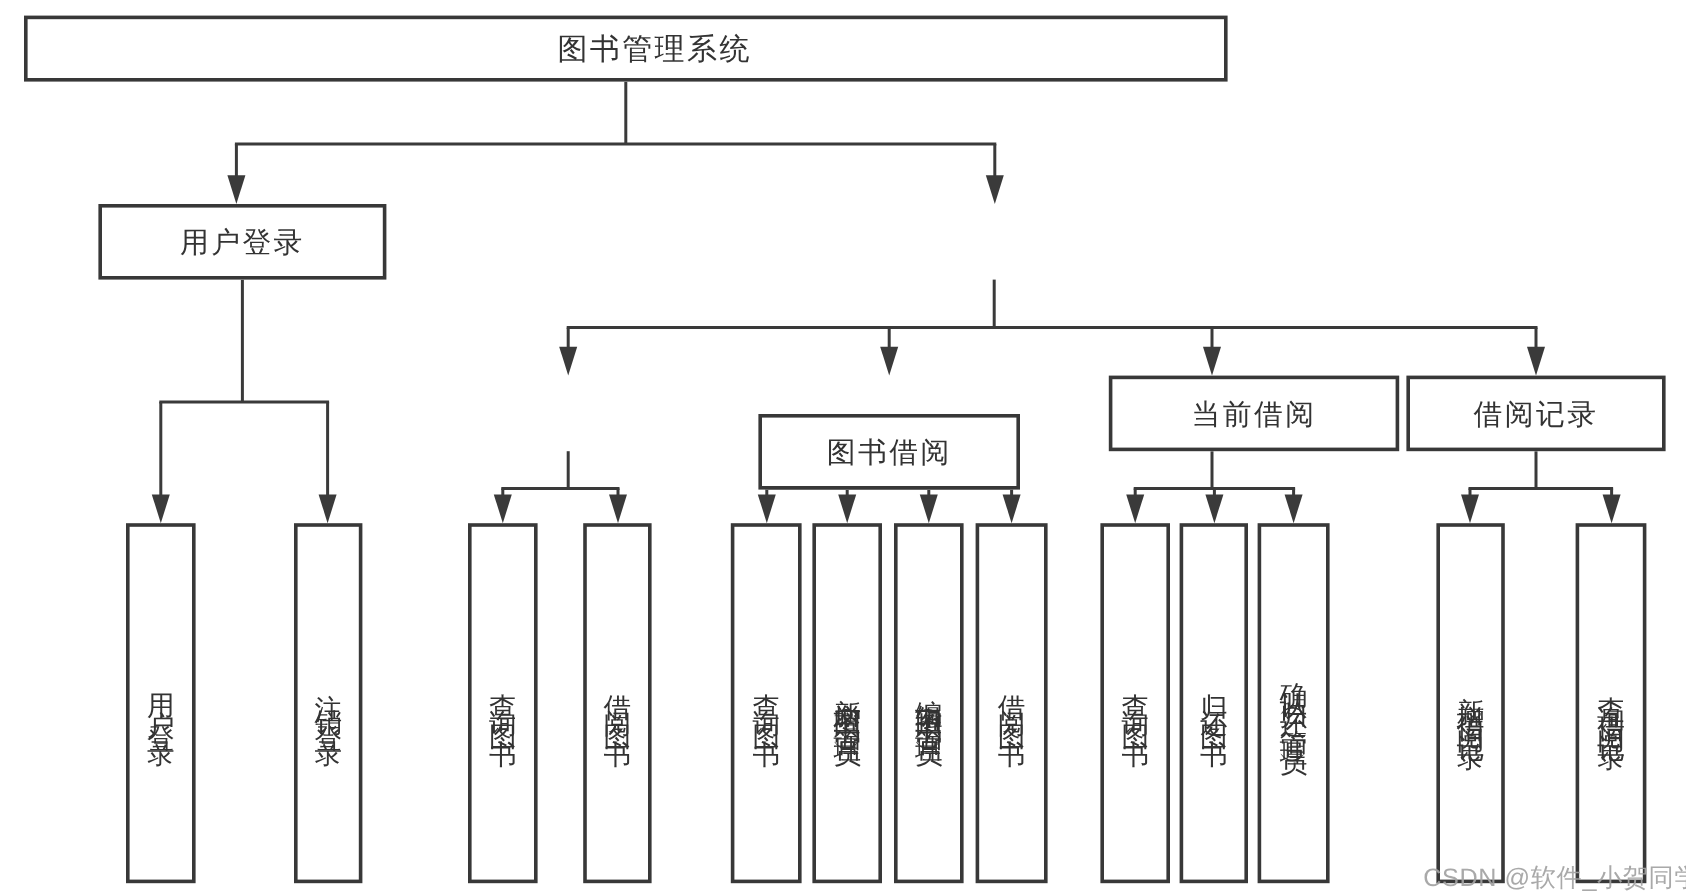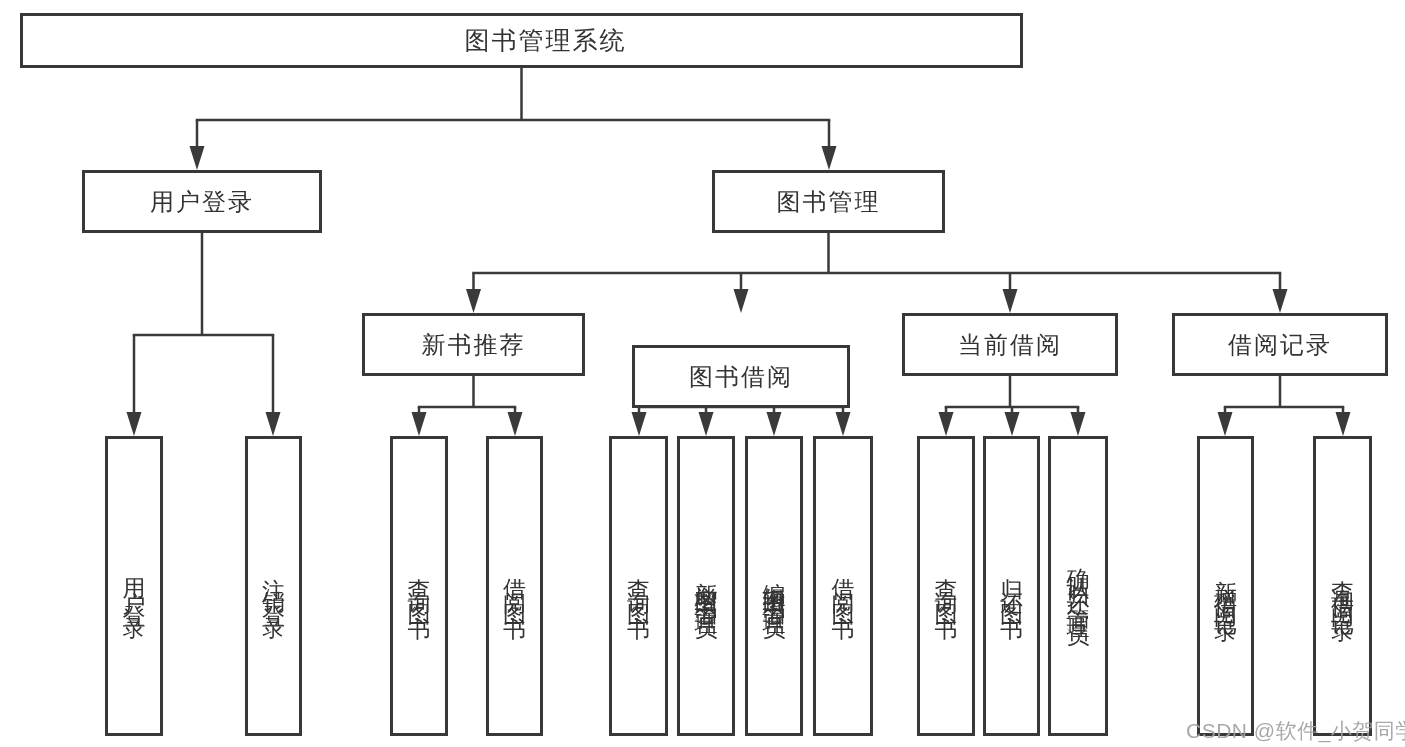--- a/index.html
+++ b/index.html
@@ -89,31 +89,25 @@
       <polygon points="1335.5,412 1350.5,412 1343,436" fill="#3a3a3a"></polygon>
     </svg>
 
   <div class="node root" style="left:20px;top:13px;width:1003px;height:55px;padding-left:48px;">
     <span>图书管理系统</span>
   </div>
 
   <div class="node" style="left:82px;top:170px;width:240px;height:63px;">
     <span>用户登录</span>
   </div>
-  <div class="node" style="left:712px;top:170px;width:233px;height:63px;">
-    <span>图书管理</span>
-  </div>
 
-  <div class="node" style="left:362px;top:313px;width:223px;height:63px;">
-    <span>新书推荐</span>
-  </div>
   <div class="node" style="left:632px;top:313px;width:218px;height:63px;margin-top:32px;">
     <span>图书借阅</span>
   </div>
-  <div class="node" style="left:902px;top:313px;width:216px;height:63px;text-align:right;">
+  <div class="node" style="left:924px;top:313px;width:242px;height:63px;text-align:right;">
     <span>当前借阅</span>
   </div>
   <div class="node" style="left:1172px;top:313px;width:216px;height:63px;">
     <span>借阅记录</span>
   </div>
 
   <div class="node leaf vt4" style="left:105px;top:436px;width:58px;height:300px;">
     <span>用户登录</span>
   </div>
   <div class="node leaf vt4" style="left:245px;top:436px;width:57px;height:300px;">

